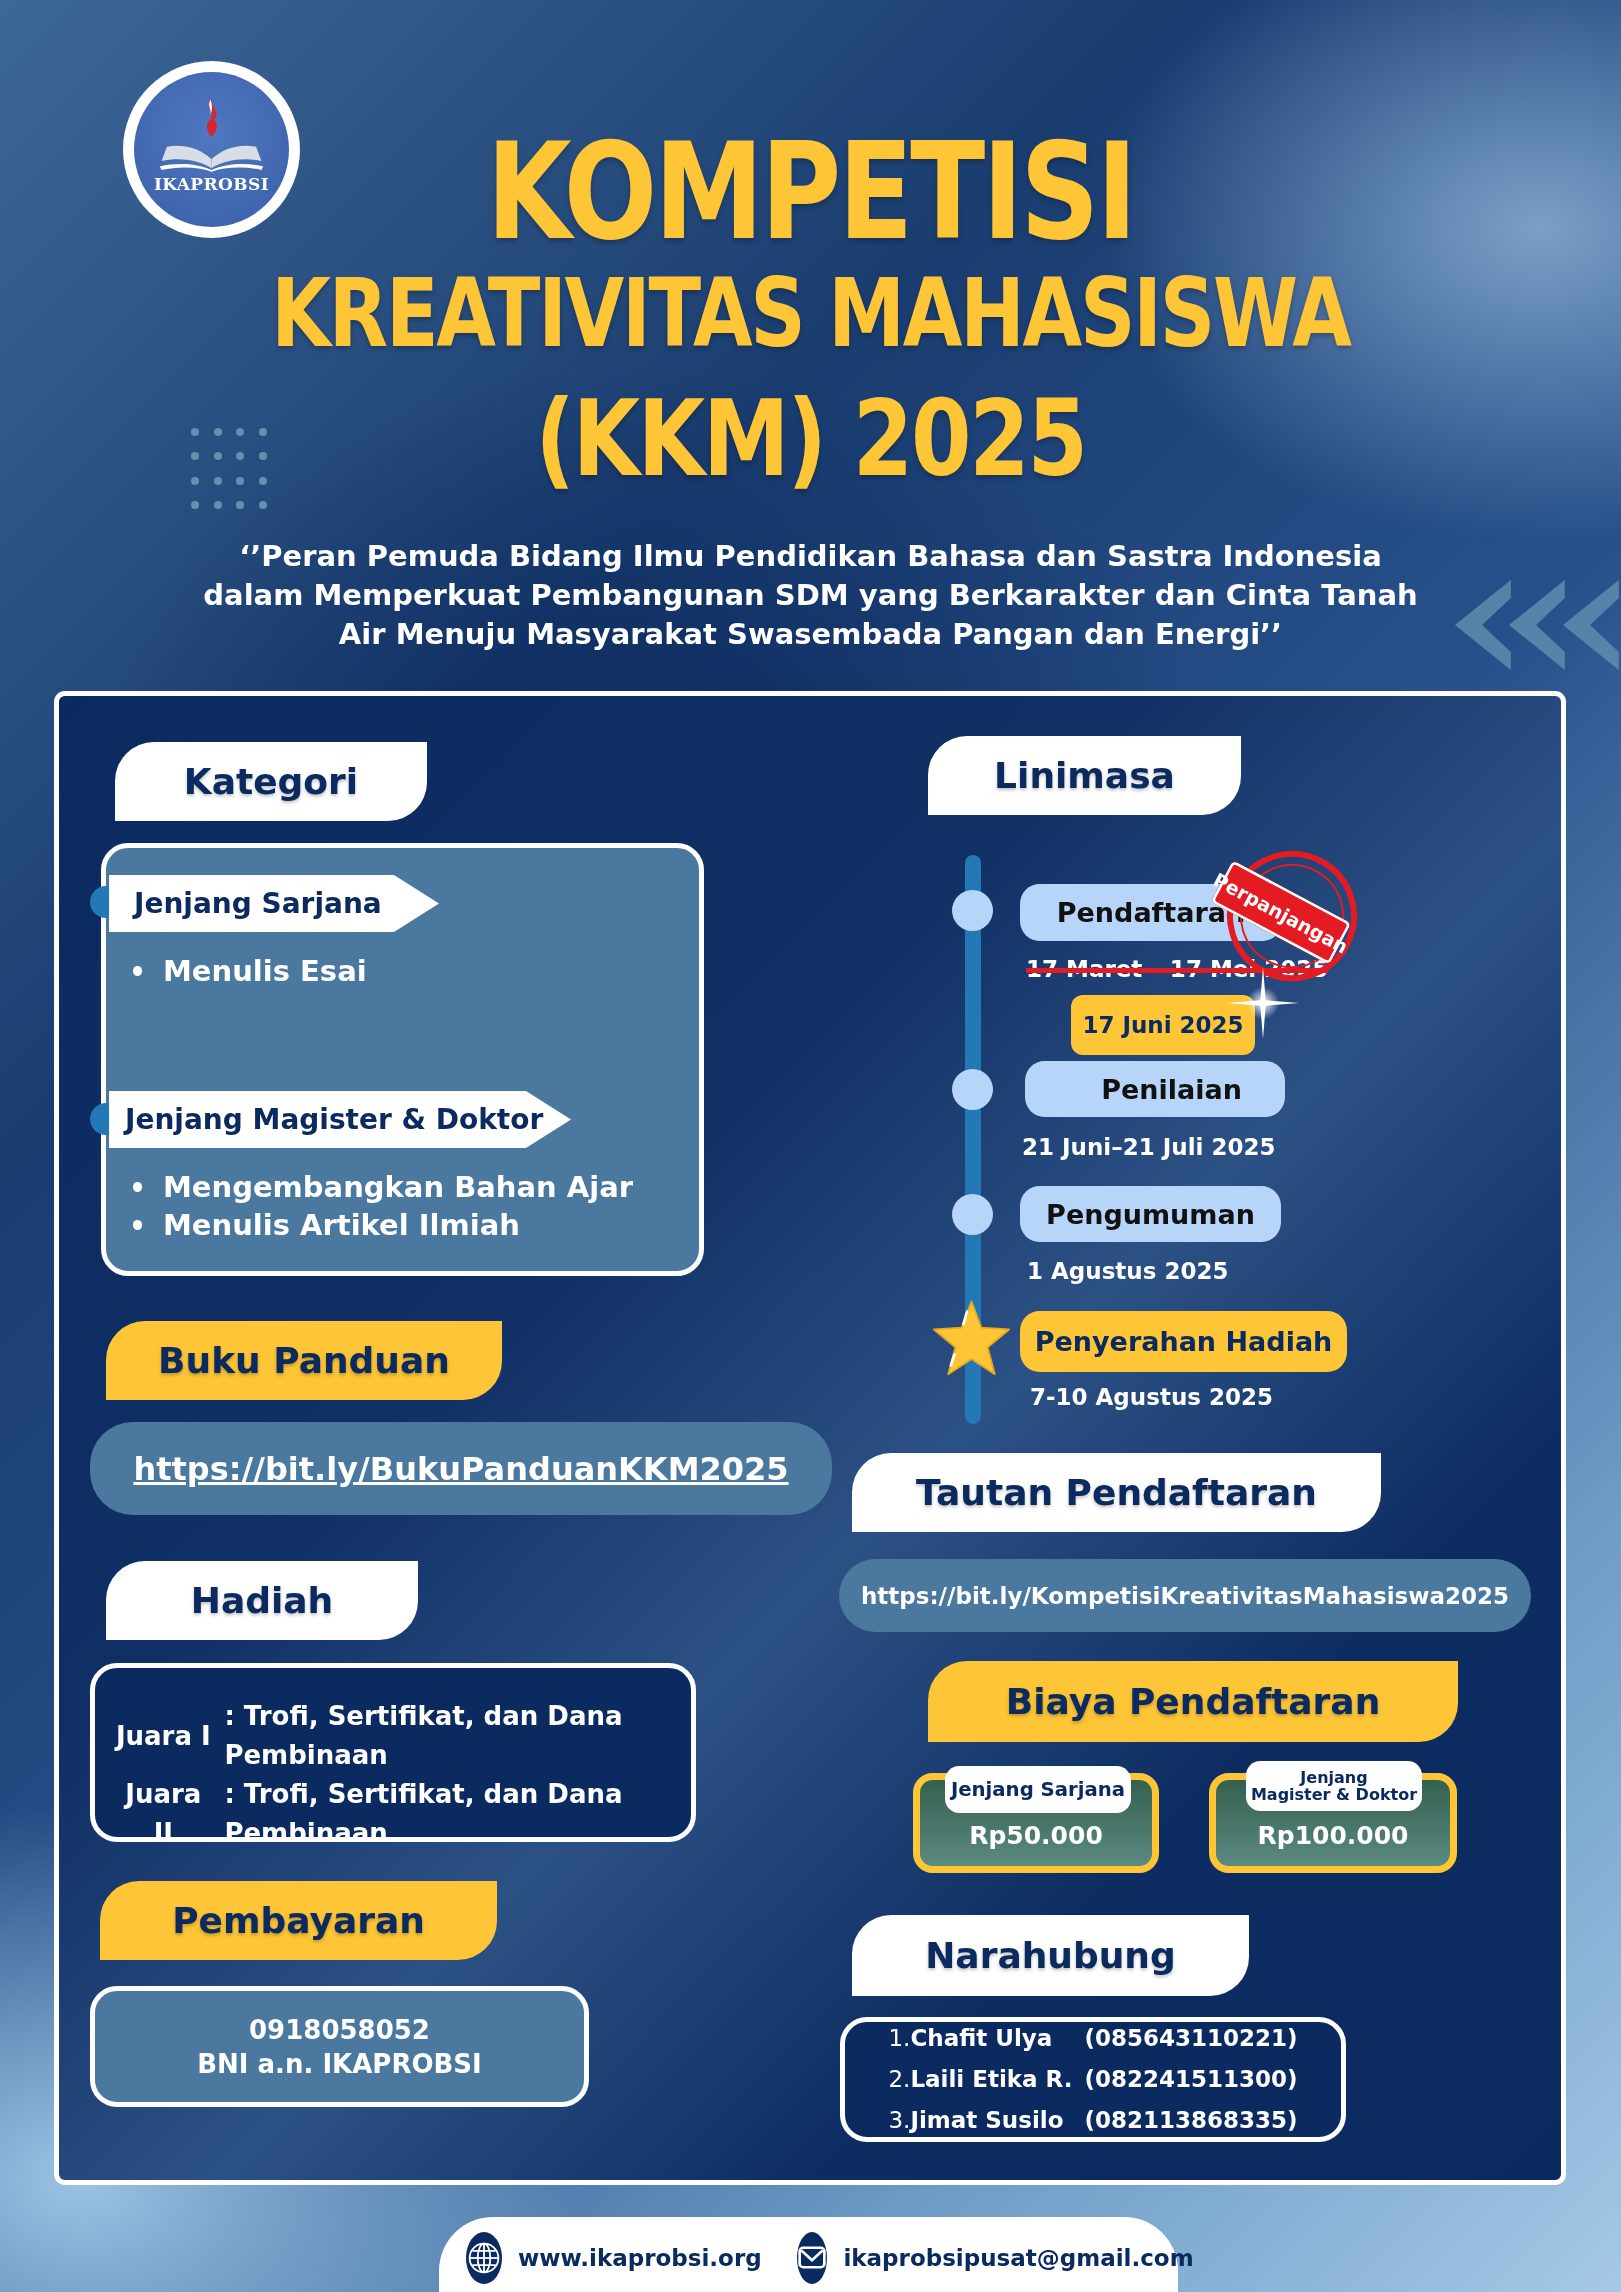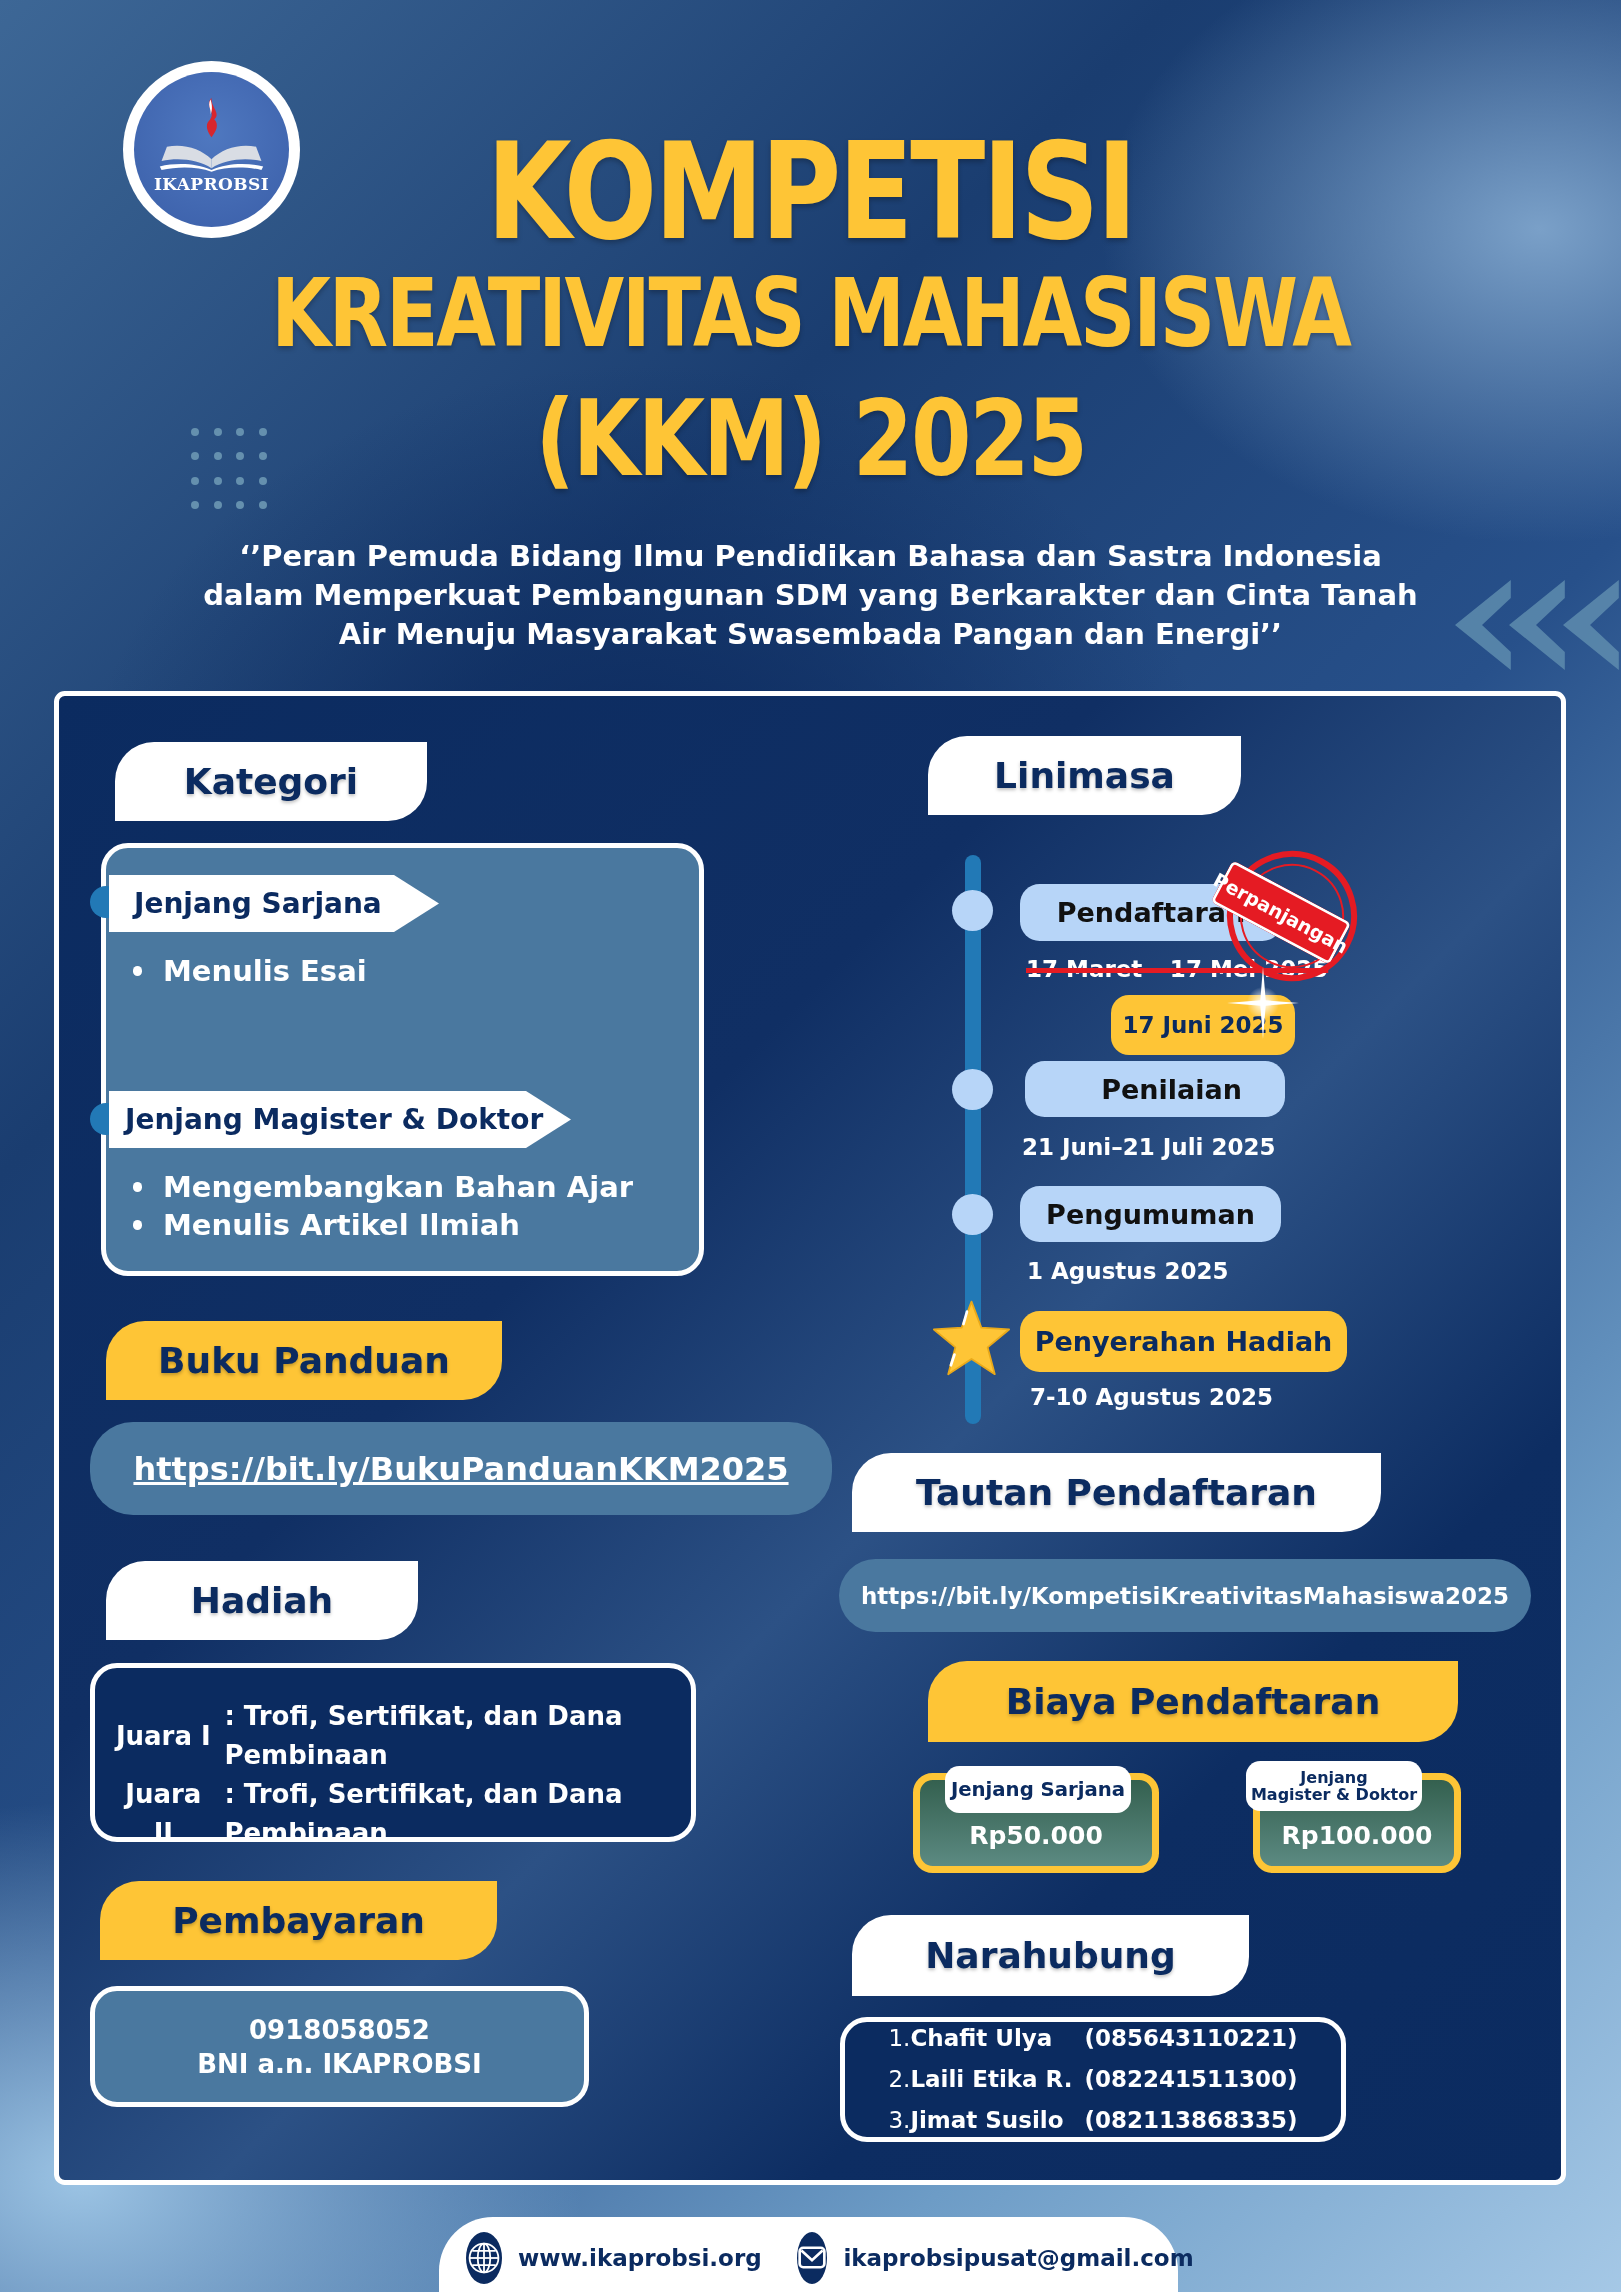--- a/index.html
+++ b/index.html
@@ -250,21 +250,21 @@
   <div>BNI a.n. IKAPROBSI</div>
 </div>
 
 <div class="abs hdr white" style="left:928px; top:736px; width:313px;">Linimasa</div>
 
 <div class="abs tl-line"></div>
 
 <div class="abs tl-dot" style="left:952px; top:890px;"></div>
 <div class="abs tl-pill light" style="left:1020px; top:884px; width:262px;">Pendaftaran</div>
 <div class="abs tl-date strike" style="left:1026px; top:956px;">17 Maret – 17 Mei 2025</div>
-<div class="abs tl-pill gold" style="left:1071px; top:995px; width:184px; height:60px; font-size:23px; border-radius:18px;margin-left:40px;">17 Juni 2025</div>
+<div class="abs tl-pill gold" style="left:1071px; top:995px; width:184px; height:60px; font-size:23px; border-radius:12px;">17 Juni 2025</div>
 
 <div class="abs stamp">
     <div class="stamp-inner"></div>
   </div>
 <div class="abs stamp-band">Perpanjangan</div>
 
 <svg class="abs sparkle" viewBox="0 0 80 80">
   <defs>
       <radialGradient id="sg">
         <stop offset="0" stop-color="#fff"></stop>
@@ -296,21 +296,21 @@
 
 <div class="abs hdr yellow" style="left:928px; top:1661px; width:530px; height:81px;">Biaya Pendaftaran</div>
 
 <div class="abs fee" style="left:913px; top:1773px; width:246px; height:100px;">
   <span>Rp50.000</span>
 </div>
 <div class="abs fee-tag" style="left:945px; top:1766px; width:186px; height:47px; font-size:19.7px;">
   <span>Jenjang Sarjana</span>
 </div>
 
-<div class="abs fee" style="left:1209px; top:1773px; width:208px; height:100px;margin-left:44px;">
+<div class="abs fee" style="left:1209px; top:1773px; width:248px; height:100px;">
   <span>Rp100.000</span>
 </div>
 <div class="abs fee-tag" style="left:1246px; top:1761px; width:176px; height:50px; font-size:16px; line-height:17px;">
   <span>Jenjang</span>
   <span>Magister &amp; Doktor</span>
 </div>
 
 <div class="abs hdr white" style="left:852px; top:1915px; width:397px; height:81px;">Narahubung</div>
 <div class="abs box navy" style="left:840px; top:2017px; width:506px; height:125px; display:flex; align-items:center; justify-content:center;">
   <div class="contacts">

